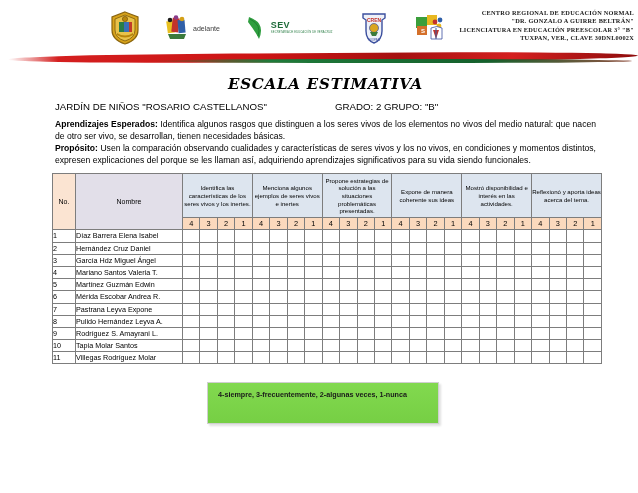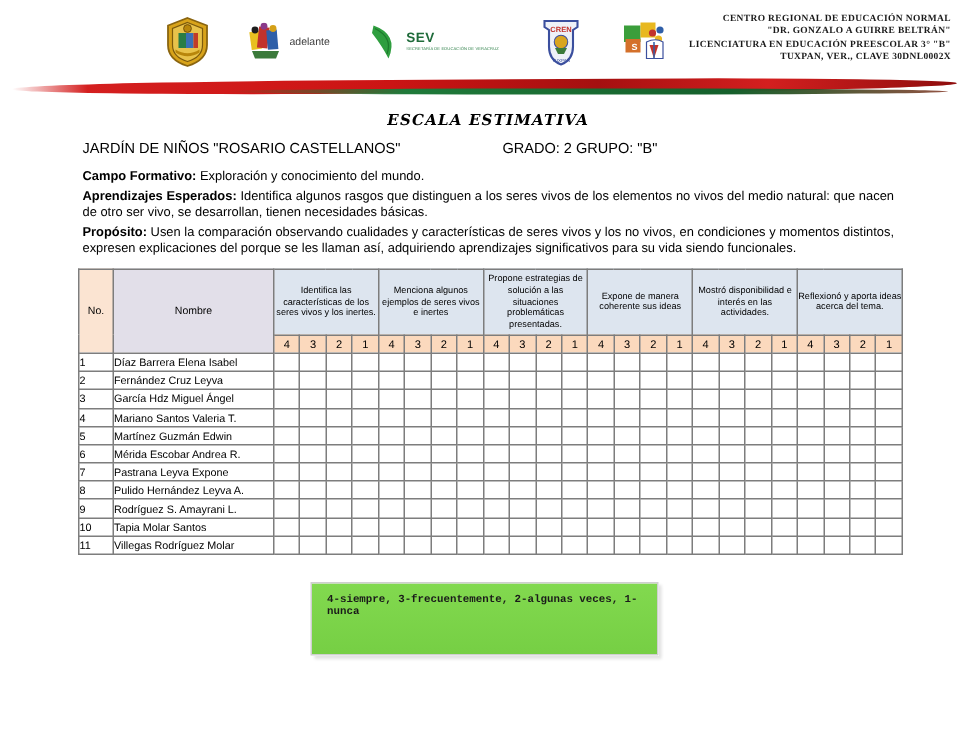--- a/index.html
+++ b/index.html
@@ -84,21 +84,21 @@
 
   
   .content {
     padding: 4px 42px 0 55px;
   }
   .title {
     text-align: center;
     font-family: "DejaVu Serif", serif;
     font-style: italic;
     font-weight: bold;
-    font-size: 10px;
+    font-size: 15px;
     letter-spacing: 0.8px;
     margin: 4px 0 8px 0;
   }
   .school-line {
     display: flex;
     font-size: 9.7px;
     margin-bottom: 7px;
   }
   .school-line .sch { white-space: nowrap; }
   .school-line .grd { margin-left: 68px; white-space: nowrap; }
@@ -176,21 +176,21 @@
   .legendwrap {
     display: flex;
     justify-content: center;
     margin-top: 18px;
   }
   .legend {
     background: #7ed957;
     background: linear-gradient(#82d94f, #76cf44);
     border: 1px solid #cfcfcf;
     color: #1a1a1a;
-    font-family: Liberation Mono, monospace;
+    font-family: Liberation Sans, sans-serif;
     font-weight: bold;
     font-size: 7.2px;
     padding: 7px 10px 24px 10px;
     width: 210px;
     margin-left: 8px;
     box-shadow: 2px 2px 2px rgba(0,0,0,0.12);
   }
   .sev-text { line-height: 1; }
   .sev-t1 {
     font-family: "Liberation Sans", sans-serif;
@@ -297,23 +297,20 @@
 
 <div class="content">
 
   <div class="title">ESCALA ESTIMATIVA</div>
 
   <div class="school-line">
     <span class="sch">JARDÍN DE NIÑOS "ROSARIO CASTELLANOS"</span>
     <span class="grd">GRADO: 2 GRUPO: "B"</span>
   </div>
 
-  <div class="para">
-    <b>Campo Formativo:</b><span> Exploración y conocimiento del mundo.</span>
-  </div>
   <div class="para">
     <b>Aprendizajes Esperados:</b><span> Identifica algunos rasgos que distinguen a los seres vivos de los elementos no vivos del medio natural: que nacen de otro ser vivo, se desarrollan, tienen necesidades básicas.</span>
   </div>
   <div class="para">
     <b>Propósito:</b><span> Usen la comparación observando cualidades y características de seres vivos y los no vivos, en condiciones y momentos distintos, expresen explicaciones del porque se les llaman así, adquiriendo aprendizajes significativos para su vida siendo funcionales.</span>
   </div>
 </div>
 
 <div class="tablewrap">
   <table class="est">
@@ -379,21 +376,21 @@
           <td class="cell"></td>
           <td class="cell"></td>
           <td class="cell"></td>
           <td class="cell"></td>
           <td class="cell"></td>
           <td class="cell"></td>
           <td class="cell"></td>
         </tr>
         <tr class="datarow">
           <td class="s-no">2</td>
-          <td class="s-name">Fernández Cruz  Leyva</td>
+          <td class="s-name">Hernández Cruz  Daniel</td>
           <td class="cell"></td>
           <td class="cell"></td>
           <td class="cell"></td>
           <td class="cell"></td>
           <td class="cell"></td>
           <td class="cell"></td>
           <td class="cell"></td>
           <td class="cell"></td>
           <td class="cell"></td>
           <td class="cell"></td>

